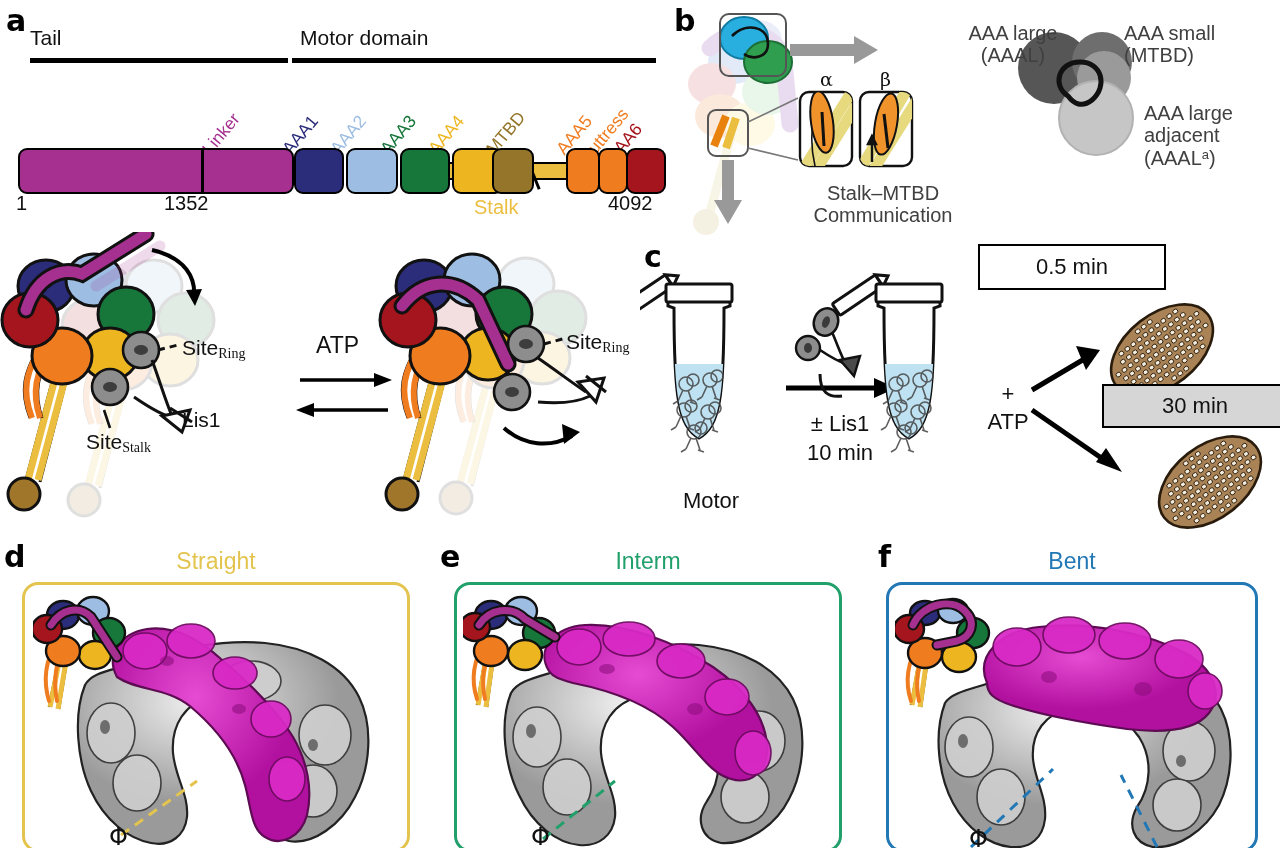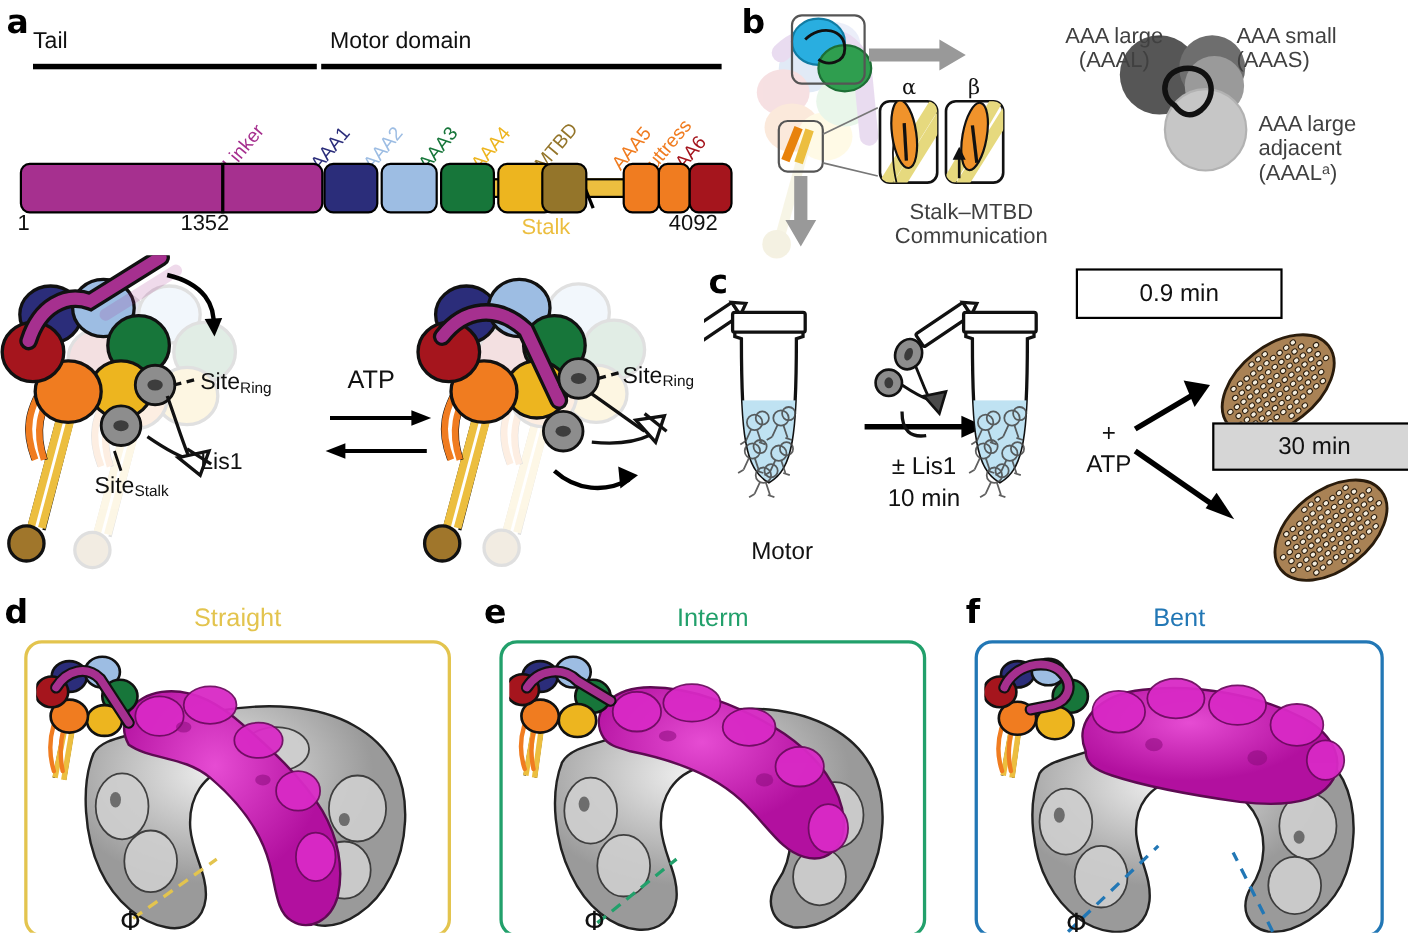--- a/index.html
+++ b/index.html
@@ -49,21 +49,21 @@
   .map-panel{position:absolute;top:540px;height:308px;}
   .map-title{
     position:absolute;top:8px;width:100%;text-align:center;font-size:23px;
   }
   .map-frame{
     position:absolute;left:22px;top:42px;right:22px;bottom:-4px;
     border-width:3px;border-style:solid;border-radius:16px;box-sizing:border-box;
     background:#fff;overflow:hidden;
   }
   .lbl-txt{position:absolute;font-size:21px;color:#111;white-space:nowrap;}
-  .sub{font-size:14px;vertical-align:-3px;}
+  .sub{font-size:14px;vertical-align:-3px;font-family:Liberation Serif, serif;}
   .sup{font-size:13px;vertical-align:6px;}
 </style>
 </head>
 <body>
 
 <div class="fig">
 
 <div class="abs" id="panel-a">
 
   <div class="abs panel-letter" style="left:6px;top:6px;">a</div>
@@ -294,21 +294,21 @@
   </svg>
 
   
   <div class="bb-label" style="left:266px;top:22px;width:150px;text-align:center;">
     <div>AAA large</div>
     <div>(AAAL)</div>
   </div>
 
   <div class="bb-label" style="left:452px;top:22px;width:148px;">
     <div>AAA small</div>
-    <div>(AAAS)</div>
+    <div>(MTBD)</div>
   </div>
 
   <div class="bb-label" style="left:472px;top:102px;width:136px;text-align:left;">
     <div>AAA large</div>
     <div>adjacent</div>
     <div><span>(AAAL</span><span class="sup">a</span><span>)</span></div>
   </div>
 
 
   <div class="bb-label" style="left:94px;top:182px;width:234px;text-align:center;">
@@ -600,21 +600,21 @@
   <div class="ctext" style="left:136px;top:172px;width:128px;line-height:1.3;">
     <div>± Lis1</div>
     <div>10 min</div>
   </div>
 
   <div class="ctext" style="left:328px;top:142px;width:80px;line-height:1.25;">
     <div>+</div>
     <div>ATP</div>
   </div>
 
-  <div class="timebox" id="tb0" style="left: 338px; top: 6px; width: 188px; height: 46px; background: rgb(255, 255, 255);">0.9 min</div>
+  <div class="timebox" id="tb0" style="left: 338px; top: 6px; width: 188px; height: 46px; background: rgb(255, 255, 255);">0.5 min</div>
   <div class="timebox" id="tb1" style="left: 462px; top: 146px; width: 186px; height: 44px; background: rgb(214, 214, 214);">30 min</div>
 </div>
 
 <div class="map-panel" id="map-d" style="left:0;width:432px;">
   <div class="abs panel-letter" style="left:4px;top:2px;">d</div>
   <div class="map-title" id="title-d" style="color: rgb(227, 196, 78);">Straight</div>
   <div class="map-frame" id="frame-d" style="border-color: rgb(227, 196, 78);">
     <svg width="390" height="270" viewBox="0 0 390 270" style="display:block;">
       <defs>
         <radialGradient id="gMagD" cx="42%" cy="32%">

